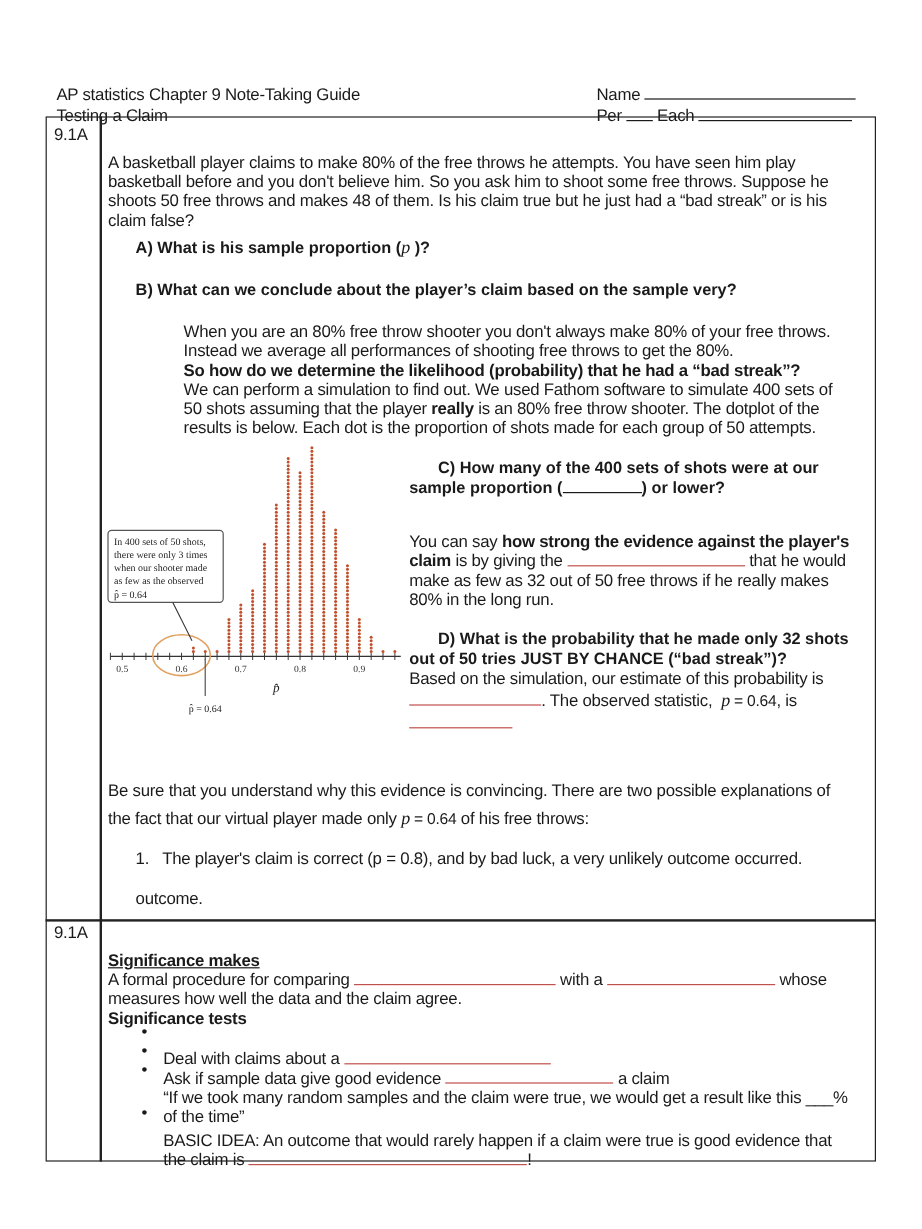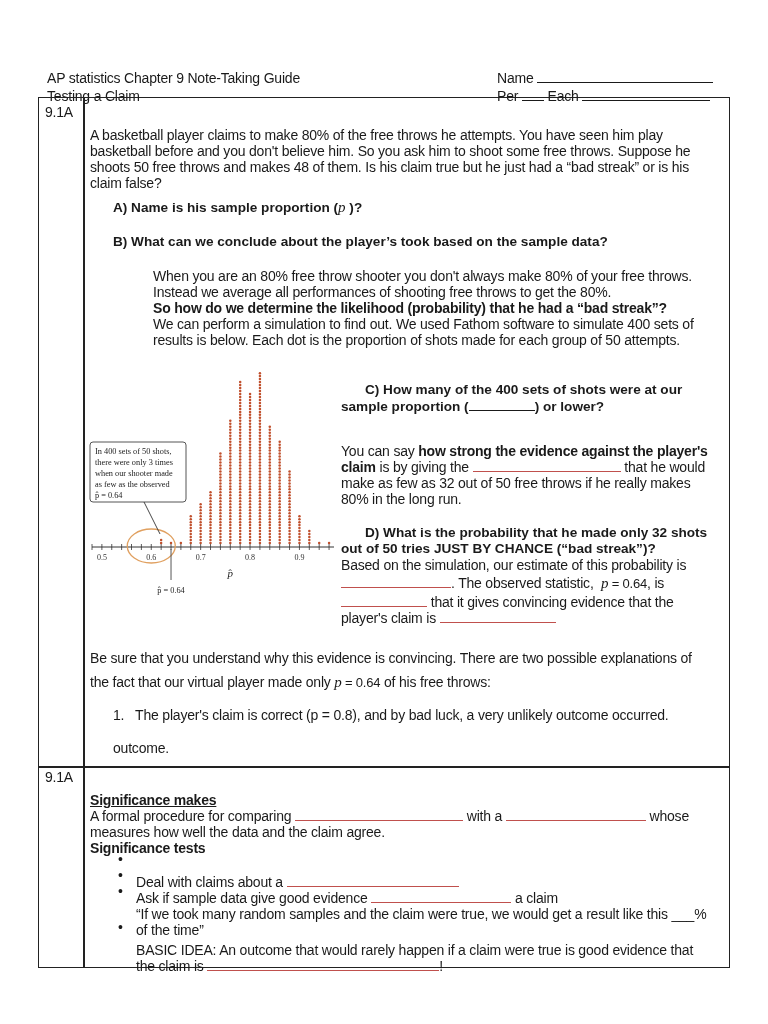--- a/index.html
+++ b/index.html
@@ -44,30 +44,31 @@
 <div class="sec txt" style="top:104px;">9.1A</div>
 
 <div class="abs txt" style="left:90px; top:104px; width:636px;">
   <div>A basketball player claims to make 80% of the free throws he attempts.  You have seen him play</div>
   <div>basketball before and you don't believe him.  So you ask him to shoot some free throws.  Suppose he</div>
   <div>shoots 50 free throws and makes 48 of them.  Is his claim true but he just had a “bad streak” or is his</div>
   <div>claim false?</div>
 </div>
 
 <div class="abs q" style="left:113px; top:176px;">
-  <span>A)  Name is his sample proportion (</span><span class="m" style="font-weight:normal;">p</span><span> )?</span>
-</div>
-
-<div class="abs q" style="left:113px; top:211px;">B)  What can we conclude about the player’s took based on the sample data?</div>
+  <span>A)  What is his sample proportion (</span><span class="m" style="font-weight:normal;">p</span><span> )?</span>
+</div>
+
+<div class="abs q" style="left:113px; top:211px;">B)  What can we conclude about the player’s claim based on the sample very?</div>
 
 <div class="abs txt" style="left:153px; top:245px; width:570px;">
   <div>When you are an 80% free throw shooter you don't always make 80% of your free throws.</div>
   <div>Instead we average all performances of shooting free throws to get the 80%.</div>
   <div style="font-weight:bold;">So how do we determine the likelihood (probability) that he had a “bad streak”?</div>
   <div>We can perform a simulation to find out.  We used Fathom software to simulate 400 sets of</div>
+  <div><span>50 shots assuming that the player </span><b>really</b><span> is an 80% free throw shooter.  The dotplot of the</span></div>
   <div>results is below.  Each dot is the proportion of shots made for each group of 50 attempts.</div>
 </div>
 
 <div class="chart">
   <svg id="dotplot" width="250" height="245" viewBox="0 0 250 245" xmlns="http://www.w3.org/2000/svg">
       <line x1="4" y1="187" x2="246" y2="187" stroke="#333" stroke-width="1"></line>
       <line x1="4" y1="184" x2="4" y2="190" stroke="#333" stroke-width="0.8"></line>
       <line x1="13.877551020408173" y1="184" x2="13.877551020408173" y2="190" stroke="#333" stroke-width="0.8"></line>
       <line x1="23.755102040816347" y1="184" x2="23.755102040816347" y2="190" stroke="#333" stroke-width="0.8"></line>
       <line x1="33.63265306122452" y1="184" x2="33.63265306122452" y2="190" stroke="#333" stroke-width="0.8"></line>
@@ -524,22 +525,21 @@
 </div>
 
 <div class="abs q" style="left:341px; top:502px; width:390px;">
   <div style="padding-left:24px;">D)  What is the probability that he made only 32 shots</div>
   <div>out of 50 tries JUST BY CHANCE (“bad streak”)?</div>
 </div>
 
 <div class="abs txt" style="left:341px; top:534px; width:390px;">
   <div>Based on the simulation, our estimate of this probability is</div>
   <div style="margin-top:2px;"><span class="rblank" style="width:110px;"></span><span>. The observed statistic,</span>&nbsp; <span class="m">p</span><span class="mn"> = 0.64</span><span>, is</span></div>
-  <div style="margin-top:2px;"><span class="rblank" style="width:86px;"></span><span> that it gives convincing evidence that the</span></div>
-  <div><span>player's claim is </span><span class="rblank" style="width:116px;"></span></div>
+  <div style="margin-top:2px;"><span class="rblank" style="width:86px;"></span></div>
 </div>
 
 <div class="abs txt" style="left:90px; top:627px; width:640px;">
   <div>Be sure that you understand why this evidence is convincing. There are two possible explanations of</div>
   <div style="margin-top:8px;"><span>the fact that our virtual player made only </span><span class="m">p</span><span class="mn"> = 0.64</span><span> of his free throws:</span></div>
 </div>
 
 <div class="abs txt" style="left:113px; top:684px; width:610px;">
   <span>1.</span>&nbsp;&nbsp;
   <span>The player's claim is correct (p = 0.8), and by bad luck, a very unlikely outcome occurred.</span>

